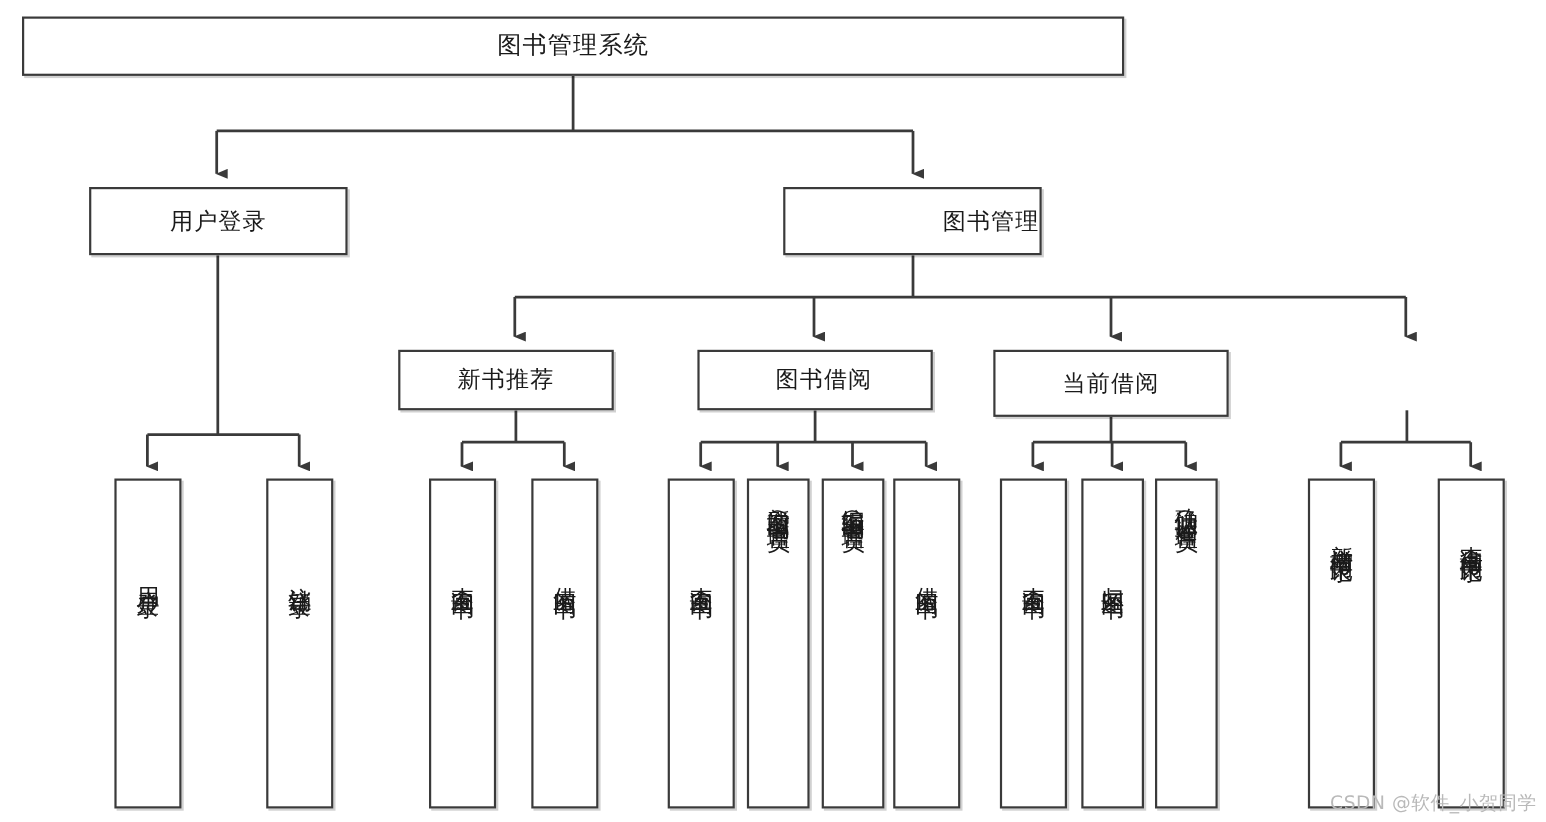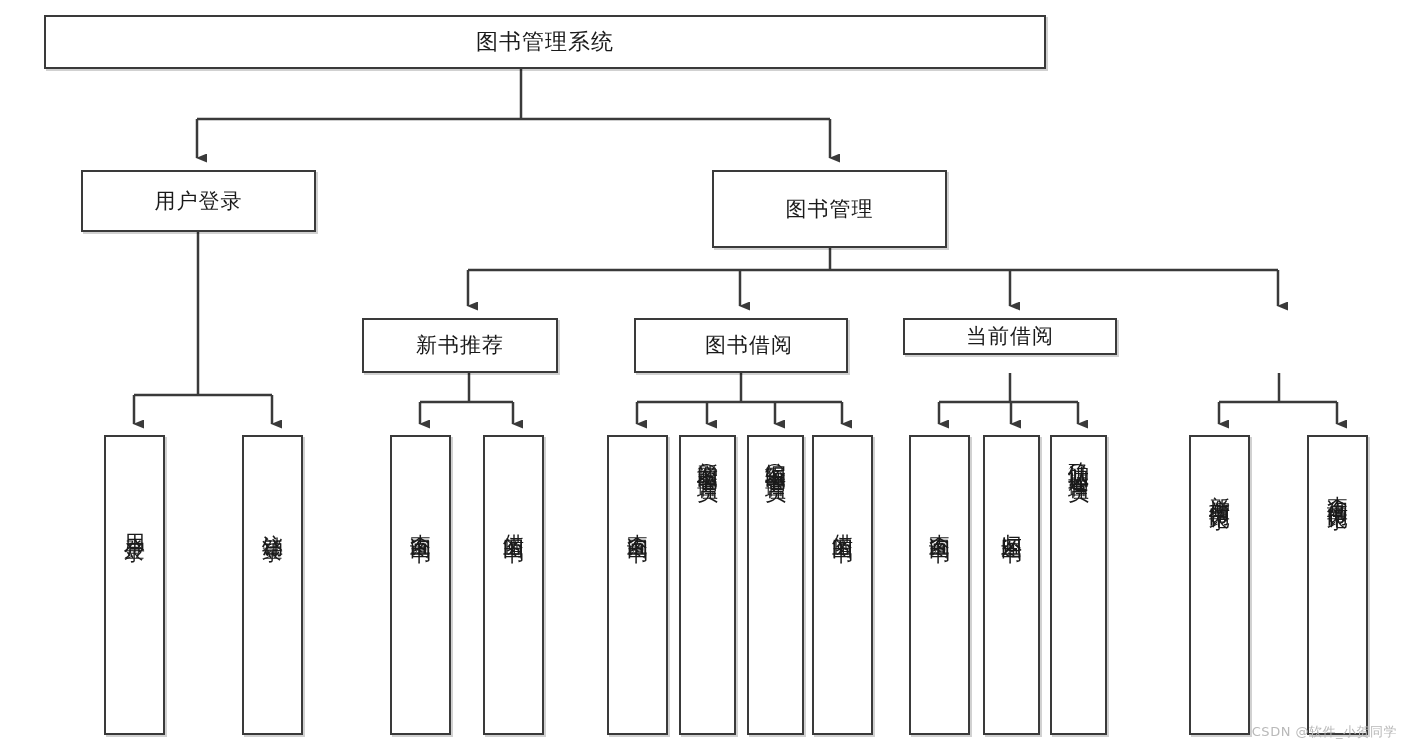--- a/index.html
+++ b/index.html
@@ -59,21 +59,21 @@
     line-height: 1.05;
     letter-spacing: 3px;
     white-space: nowrap;
   }
   .node.root .node-label { font-size: 22px; }
   #watermark {
     position: absolute;
     right: 8px;
     bottom: 6px;
     color: #b9b9b9;
-    font-size: 13px;
+    font-size: 17px;
     letter-spacing: 0.5px;
     user-select: none;
     white-space: nowrap;
   }
 </style>
 </head>
 <body>
 
 <div id="diagram-root">
 
@@ -120,38 +120,38 @@
       <path d="M1011,402 L1011,424" marker-end="url(#arrow)"></path>
       <path d="M1078,402 L1078,424" marker-end="url(#arrow)"></path>
 
       <path d="M1279,373 L1279,402"></path>
       <path d="M1219,402 L1337,402"></path>
       <path d="M1219,402 L1219,424" marker-end="url(#arrow)"></path>
       <path d="M1337,402 L1337,424" marker-end="url(#arrow)"></path>
     </g>
   </svg>
 
-  <div class="node horizontal root" style="left:20px; top:15px; width:1002px; height:54px;margin-left:24px;">
+  <div class="node horizontal root" style="left:20px; top:15px; width:1002px; height:54px;">
     <span class="node-label">图书管理系统</span>
   </div>
 
   <div class="node horizontal" style="left:81px; top:170px; width:235px; height:62px;">
     <span class="node-label">用户登录</span>
   </div>
-  <div class="node horizontal" style="left:712px; top:170px; width:235px; height:78px;">
+  <div class="node horizontal" style="left:712px; top:170px; width:235px; height:62px;justify-content:flex-end;">
     <span class="node-label">图书管理</span>
   </div>
 
   <div class="node horizontal" style="left:362px; top:318px; width:196px; height:55px;">
     <span class="node-label">新书推荐</span>
   </div>
   <div class="node horizontal" style="left:634px; top:318px; width:214px; height:55px;padding-left:16px;">
     <span class="node-label">图书借阅</span>
   </div>
-  <div class="node horizontal" style="left:903px; top:318px; width:214px; height:37px;">
+  <div class="node horizontal" style="left:903px; top:318px; width:214px; height:61px;">
     <span class="node-label">当前借阅</span>
   </div>
 
   <div class="node vertical" style="left:104px; top:435px; width:61px; height:300px; padding-top:80px;">
     <span class="node-label">用户登录</span>
   </div>
   <div class="node vertical" style="left:242px; top:435px; width:61px; height:300px; padding-top:80px;">
     <span class="node-label">注销登录</span>
   </div>
 

